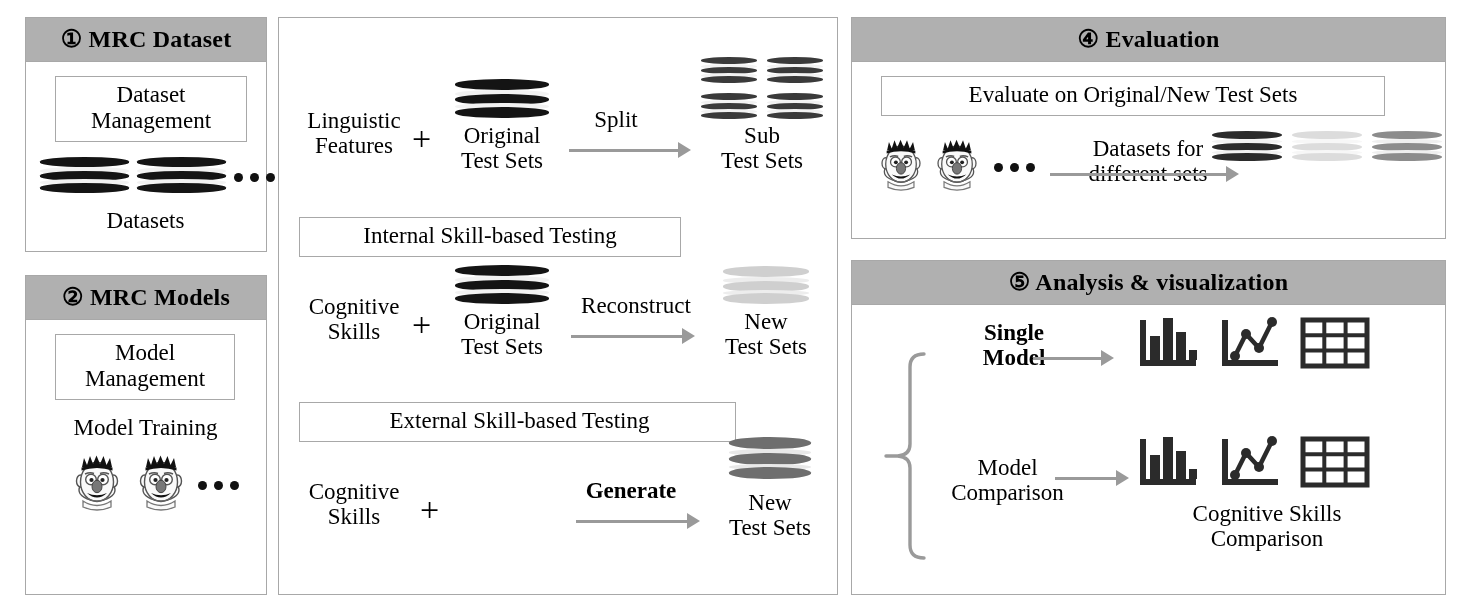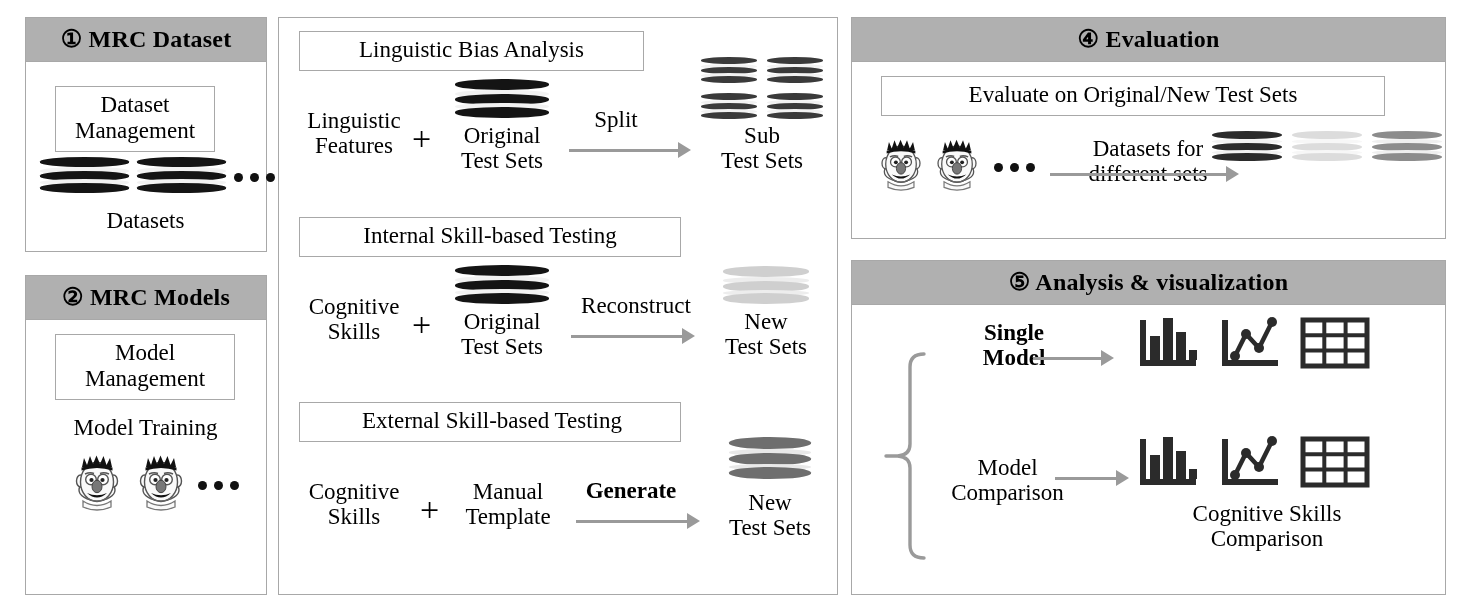--- a/index.html
+++ b/index.html
@@ -79,21 +79,21 @@
   .abs { position: absolute; }
 </style>
 </head>
 <body>
 
 <div id="root">
 
   <div class="panel" style="left:25px; top:17px; width:242px; height:235px;">
     <div class="panel-header">① MRC Dataset</div>
     <div class="panel-body" style="height:190px;">
-      <div class="titlebox abs" style="left:29px; top:24px; width:160px;">
+      <div class="titlebox abs" style="left:29px; top:14px; width:192px;">
         <div>Dataset</div>
         <div>Management</div>
       </div>
 
       <div class="abs" style="left:14px; top:95px; display:flex; align-items:center; gap:8px;">
         <span class="db" style="width:89px; height:40px;">
           <span class="disc" style="top:0px;  height:10px; background:#141414;"></span>
           <span class="disc" style="top:10px; height:8px;  background:#f2f2f2;"></span>
           <span class="disc" style="top:14px; height:10px; background:#141414;"></span>
           <span class="disc" style="top:22px; height:7px;  background:#f2f2f2;"></span>
@@ -178,23 +178,20 @@
         </span>
       </div>
 
     </div>
   </div>
 
   <div class="panel" style="left:278px; top:17px; width:560px; height:578px;">
 
     <div class="panel-body" style="height:533px;">
 
-      <div class="titlebox abs" style="left:20px; top:13px; width:345px;">
-        <span>Linguistic Bias Analysis</span>
-      </div>
 
       <div class="abs" style="left:10px; top:62px; width:540px; height:110px;">
 
         <div class="lbl abs" style="left:0px; top:28px; width:130px;">
           <div>Linguistic</div>
           <div>Features</div>
         </div>
 
         <div class="plus abs" style="left:123px; top:42px;">+</div>
 
@@ -293,37 +290,33 @@
           <span class="disc" style="top:15px; height:11px; background:#cfcfcf;"></span>
           <span class="disc" style="top:24px; height:6px;  background:#ededed;"></span>
           <span class="disc" style="top:27px; height:11px; background:#cfcfcf;"></span>
         </span>
         <div class="lbl abs" style="left:412px; top:43px; width:130px;">
           <div>New</div>
           <div>Test Sets</div>
         </div>
       </div>
 
-      <div class="titlebox abs" style="left:20px; top:384px; width:382px;padding-left:12px;">
+      <div class="titlebox abs" style="left:20px; top:384px; width:437px;padding-left:12px;">
         <span>External Skill-based Testing</span>
       </div>
 
       <div class="abs" style="left:10px; top:433px; width:540px; height:110px;">
 
         <div class="lbl abs" style="left:0px; top:28px; width:130px;">
           <div>Cognitive</div>
           <div>Skills</div>
         </div>
 
         <div class="plus abs" style="left:131px; top:42px;">+</div>
 
-        <div class="lbl abs" style="left:160px; top:28px; width:118px;">
-          <div>Manual</div>
-          <div>Template</div>
-        </div>
 
         <div class="lbl abs" style="left:282px; top:27px; width:120px;font-weight:bold;">Generate</div>
         <div class="arrow abs" style="left:287px; top:62px;">
           <span class="shaft" style="width:112px;"></span>
             <span class="head"></span>
         </div>
 
         <span class="db abs" style="left:440px; top:-14px; width:82px; height:48px;">
           <span class="disc" style="top:0px;  height:12px; background:#6e6e6e;"></span>
           <span class="disc" style="top:12px; height:7px;  background:#e8e8e8;"></span>

